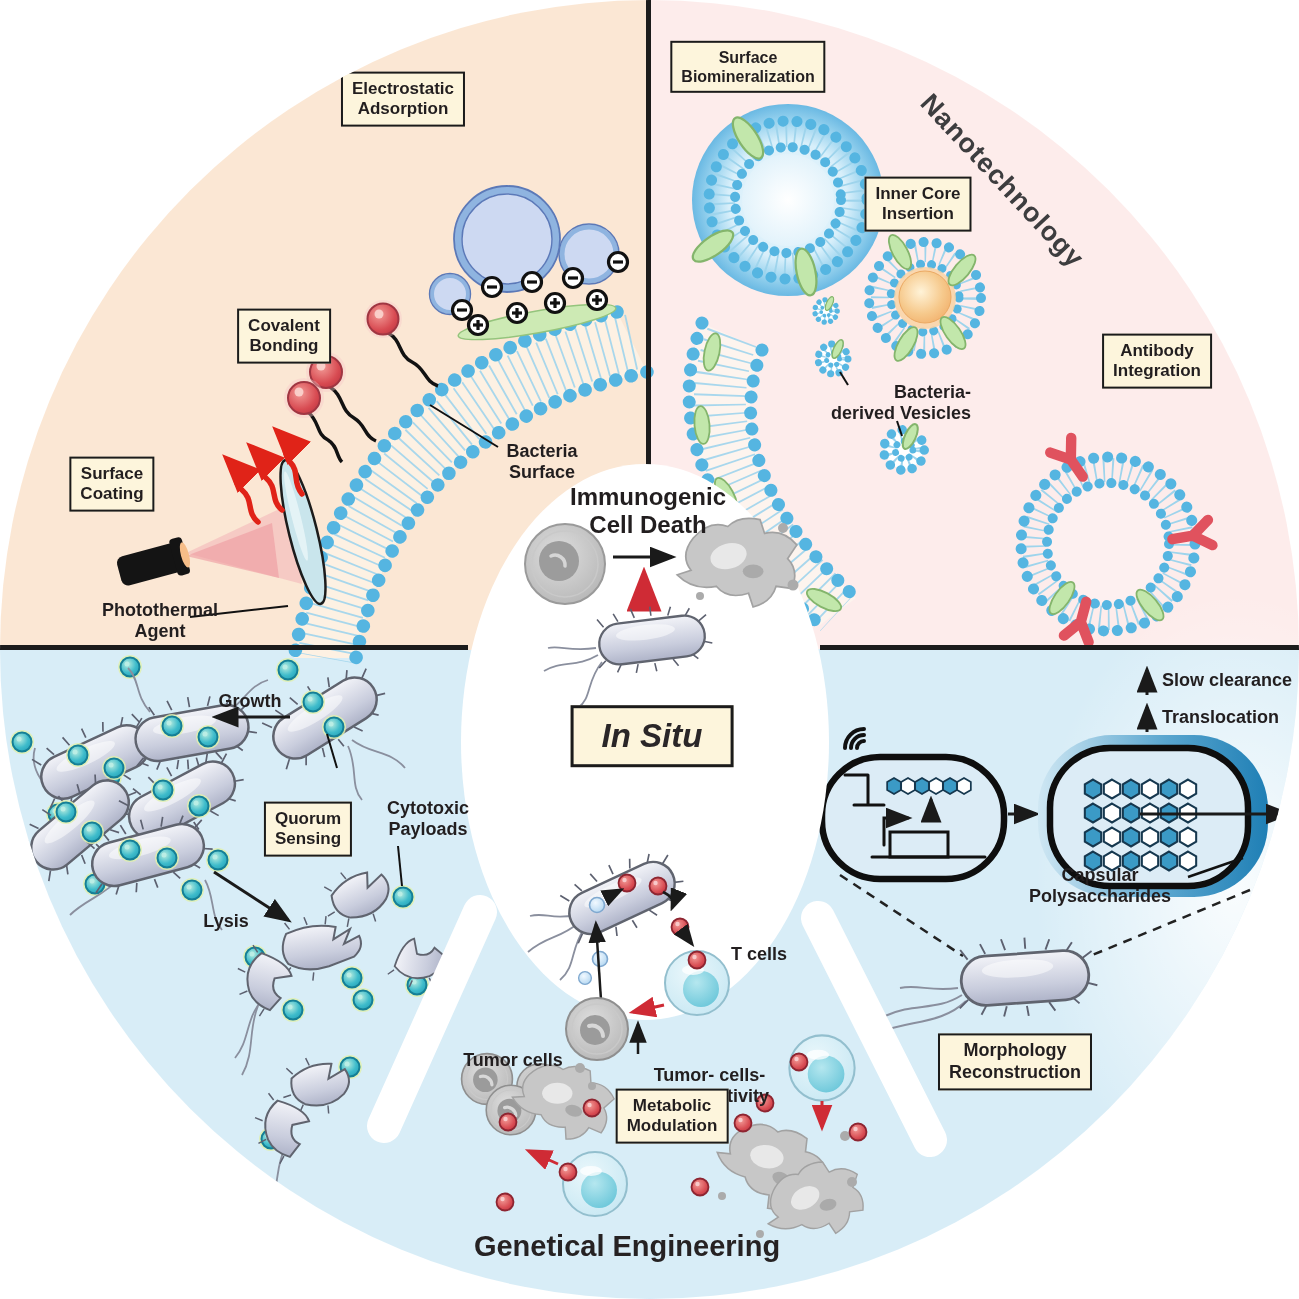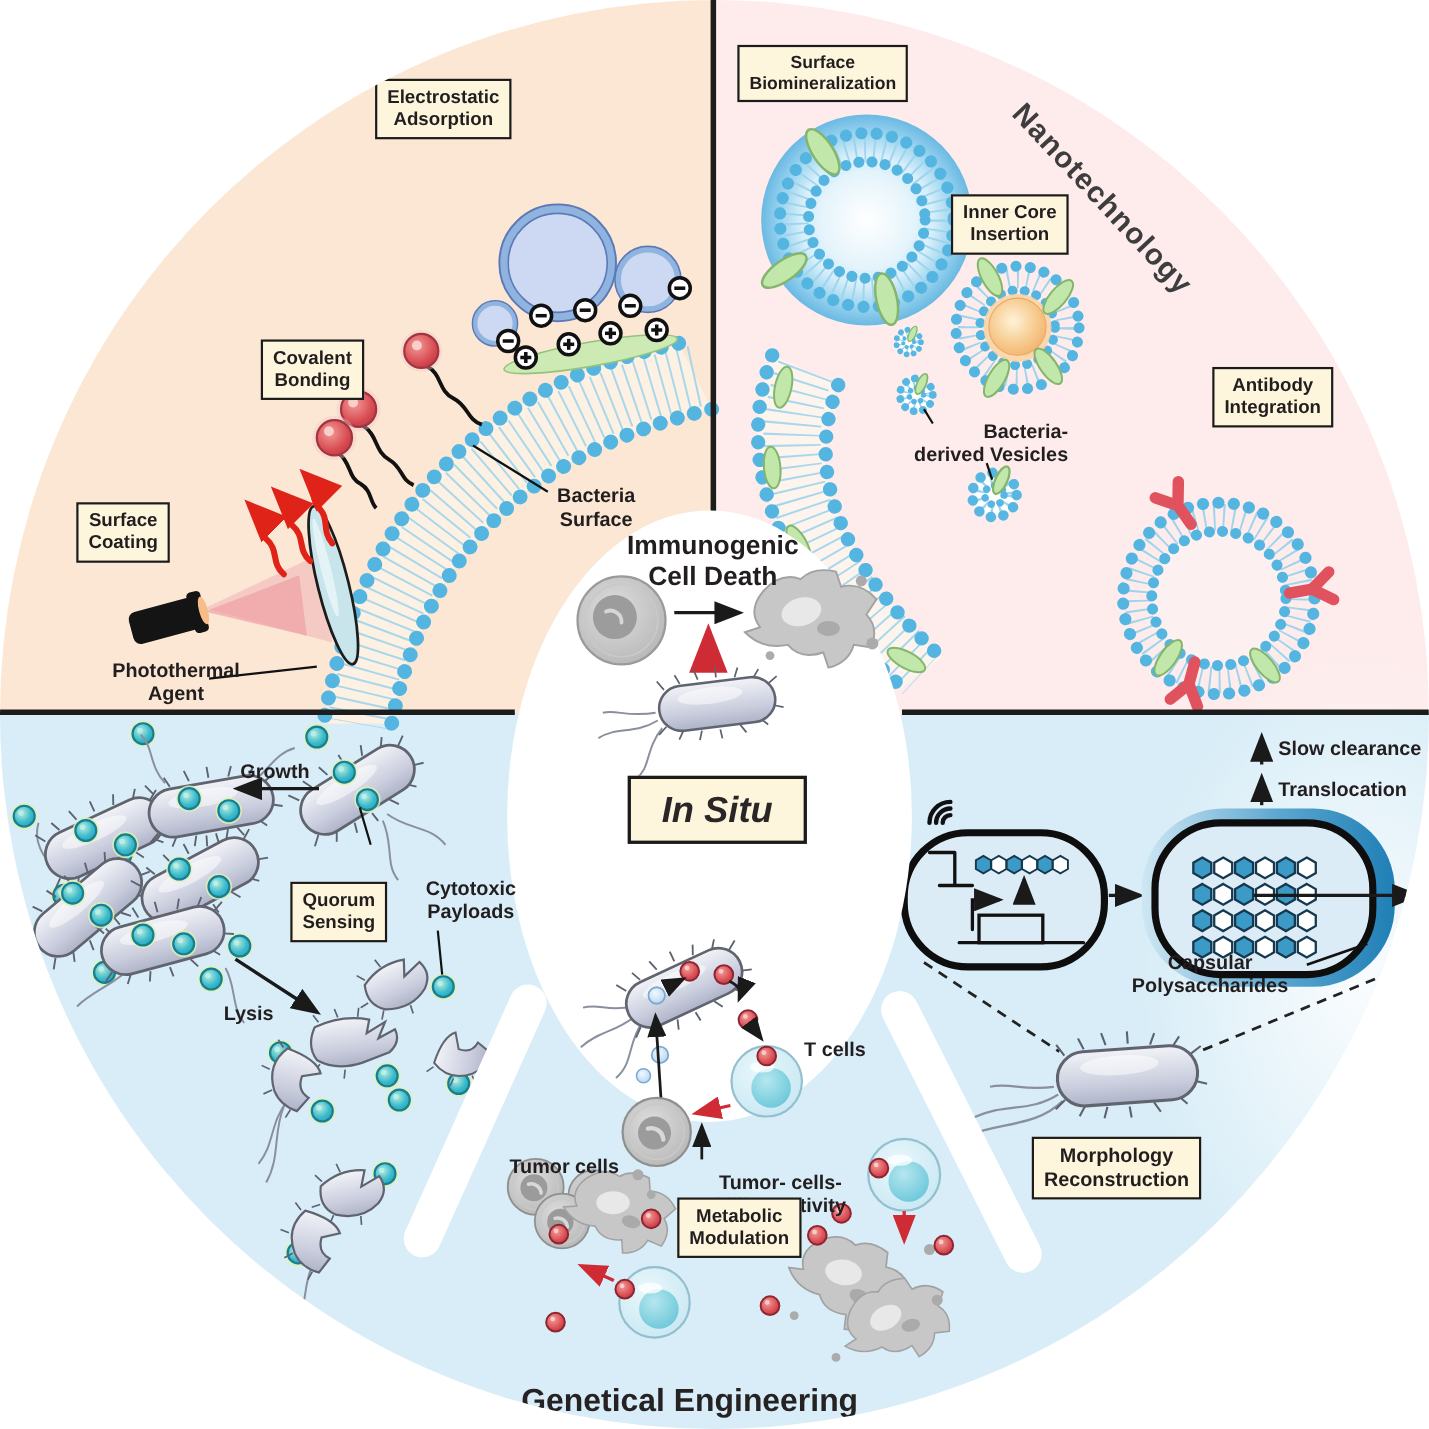--- a/index.html
+++ b/index.html
@@ -536,16 +536,16 @@
 killing activity</div>
   <div class="lbl fs18" style="left:513px;top:1061px;">Tumor cells</div>
   <div class="box fs17" style="left:672px;top:1116px;">Metabolic
 Modulation</div>
   <div class="lbl left fs18" style="left:1162px;top:681px;">Slow clearance</div>
   <div class="lbl left fs18" style="left:1162px;top:718px;">Translocation</div>
   <div class="lbl fs18" style="left:1100px;top:886px;">Capsular
 Polysaccharides</div>
   <div class="box fs18" style="left:1015px;top:1062px;">Morphology
 Reconstruction</div>
-  <div class="big-title" style="left:627px;top:1246px;margin-top:28px;">Genetical Engineering</div>
+  <div class="big-title" style="left:627px;top:1246px;">Genetical Engineering</div>
 
  </div>
 </div>
 
 </body></html>

